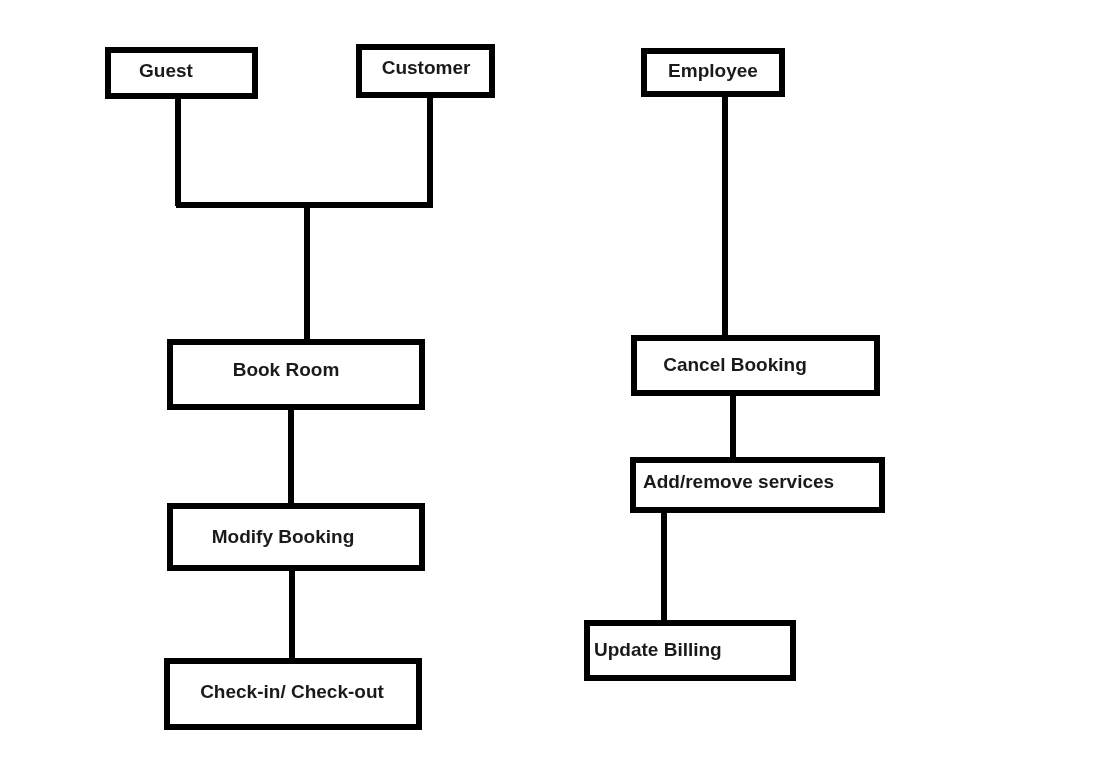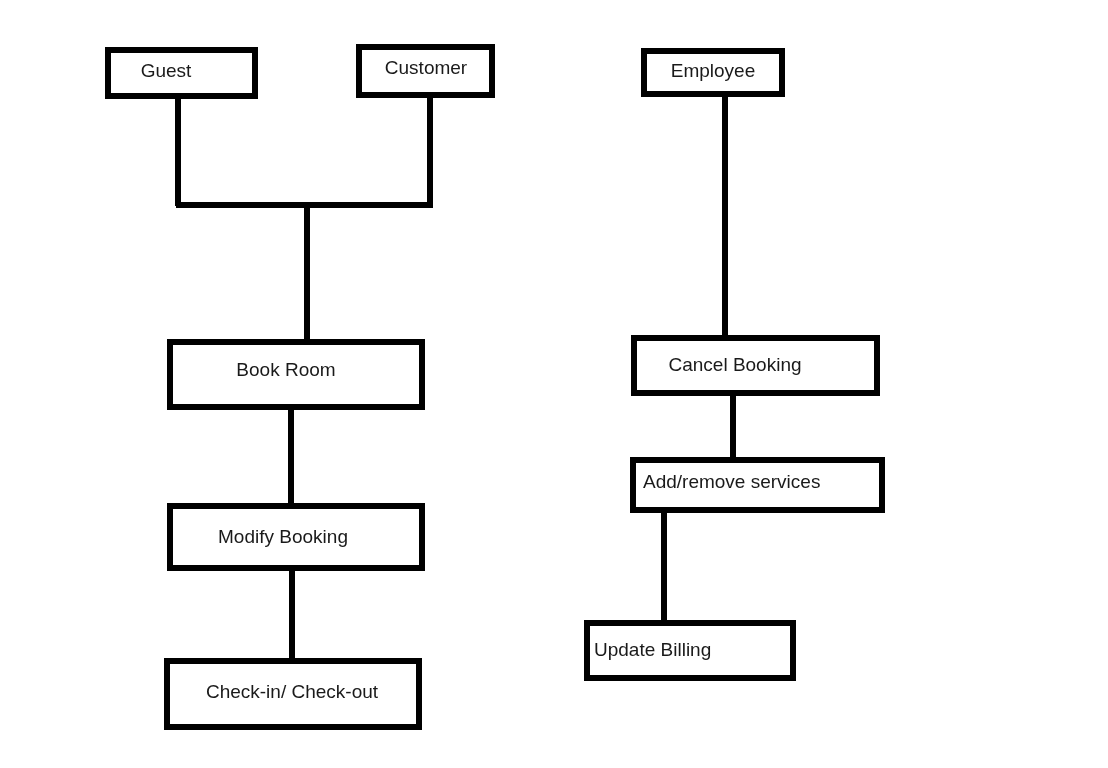--- a/index.html
+++ b/index.html
@@ -12,20 +12,21 @@
     width: 1108px;
     height: 768px;
     overflow: hidden;
     font-family: "Liberation Sans", sans-serif;
   }
   #diagram-root {
     position: relative;
     width: 884px;
     height: 768px;
     background: #ffffff;
+    font-weight: bold;
   }
   svg#flow-svg {
     position: absolute;
     top: 0;
     left: 0;
     width: 1108px;
     height: 768px;
     display: block;
   }
   .node-rect {

